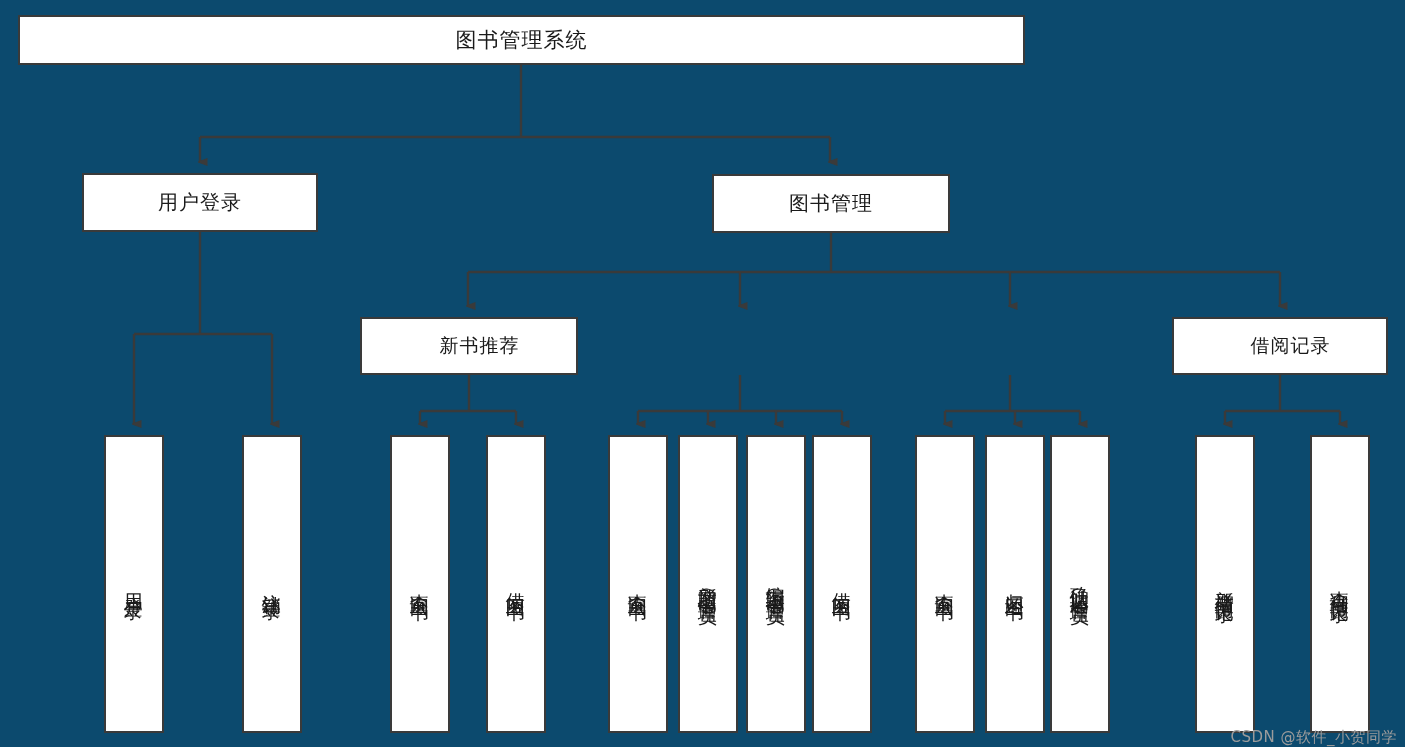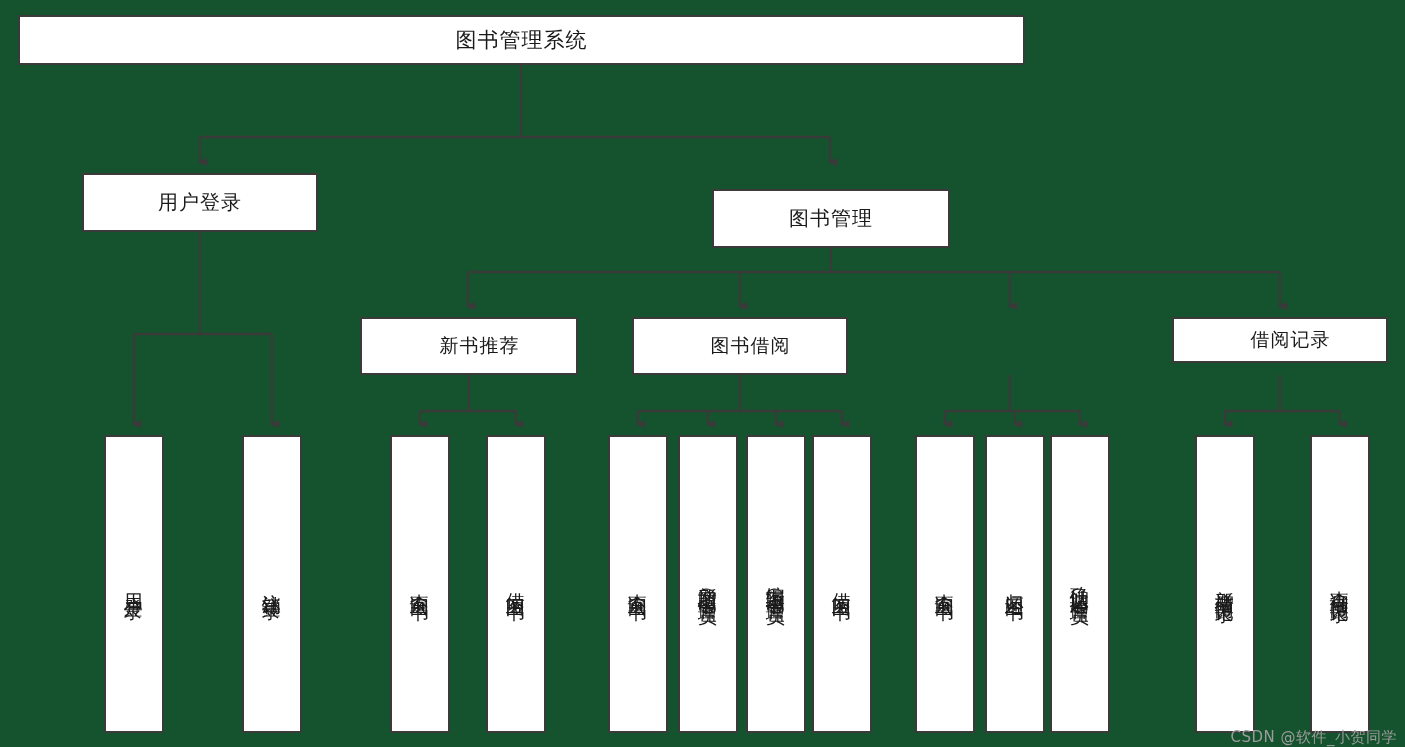--- a/index.html
+++ b/index.html
@@ -8,21 +8,21 @@
     padding: 0;
     background: #ffffff;
   }
   body {
     font-family: "DejaVu Sans", "Liberation Sans", sans-serif;
   }
   #canvas {
     position: relative;
     width: 1405px;
     height: 747px;
-    background: #14532d;
+    background: #0c4a6e;
     overflow: hidden;
   }
   svg.wires {
     position: absolute;
     left: 0;
     top: 0;
     width: 1405px;
     height: 747px;
     pointer-events: none;
   }
@@ -140,31 +140,28 @@
     </g>
   </svg>
 
   <div class="node node-root" style="left:18px; top:15px; width:1007px; height:50px;">
     <span>图书管理系统</span>
   </div>
 
   <div class="node node-l2" style="left:82px; top:173px; width:236px; height:59px;">
     <span>用户登录</span>
   </div>
-  <div class="node node-l2" style="left:712px; top:189px; width:238px; height:59px;">
+  <div class="node node-l2" style="left:712px; top:174px; width:238px; height:59px;">
     <span>图书管理</span>
   </div>
 
   <div class="node node-l3" style="left:360px; top:317px; width:218px; height:58px;">
     <span>新书推荐</span>
   </div>
-  <div class="node node-l3" style="left:632px; top:317px; width:216px; height:58px;">
-    <span>图书借阅</span>
-  </div>
-  <div class="node node-l3" style="left:1172px; top:317px; width:216px; height:46px;">
+  <div class="node node-l3" style="left:1172px; top:317px; width:216px; height:58px;">
     <span>借阅记录</span>
   </div>
 
   <div class="node node-leaf" style="left:104px; top:435px; width:60px; height:298px;">
     <span class="vtext">用户登录</span>
   </div>
   <div class="node node-leaf" style="left:242px; top:435px; width:60px; height:298px;">
     <span class="vtext">注销登录</span>
   </div>
 

